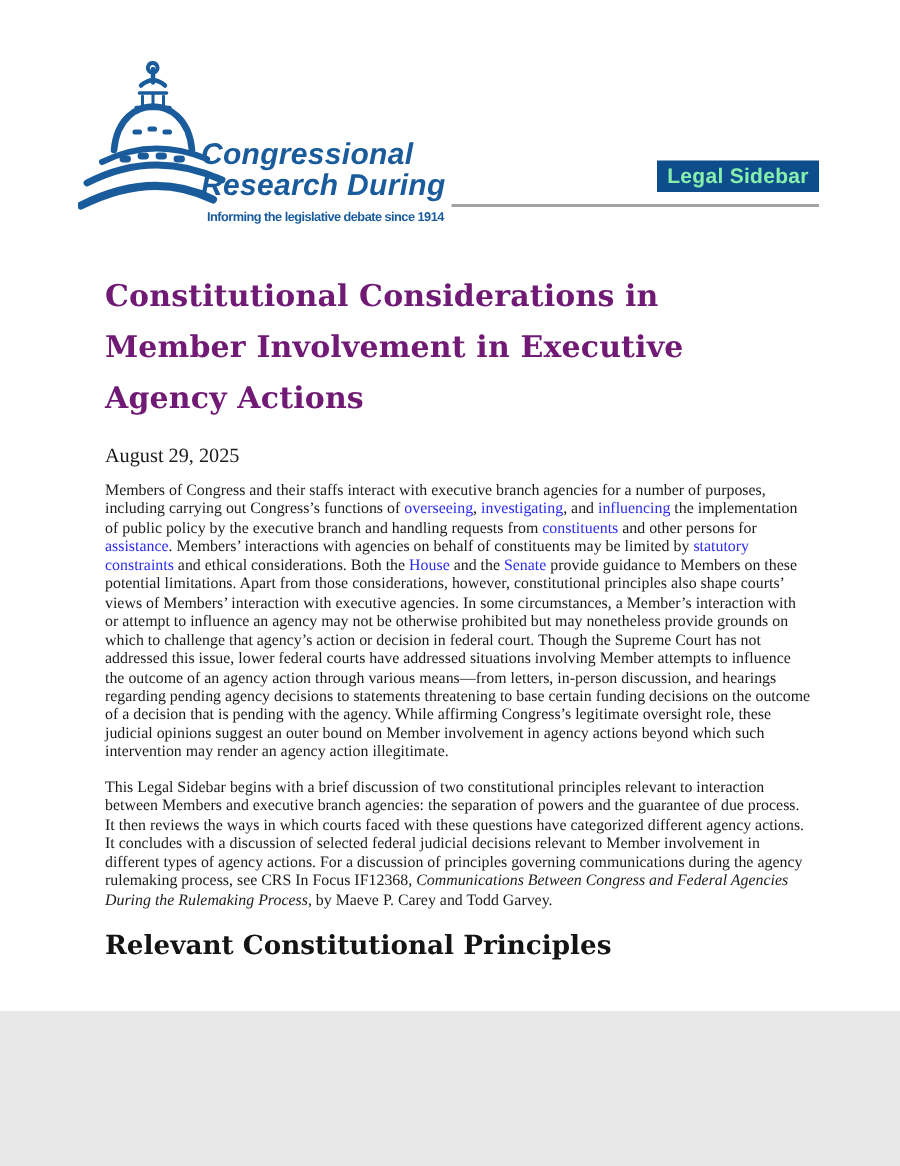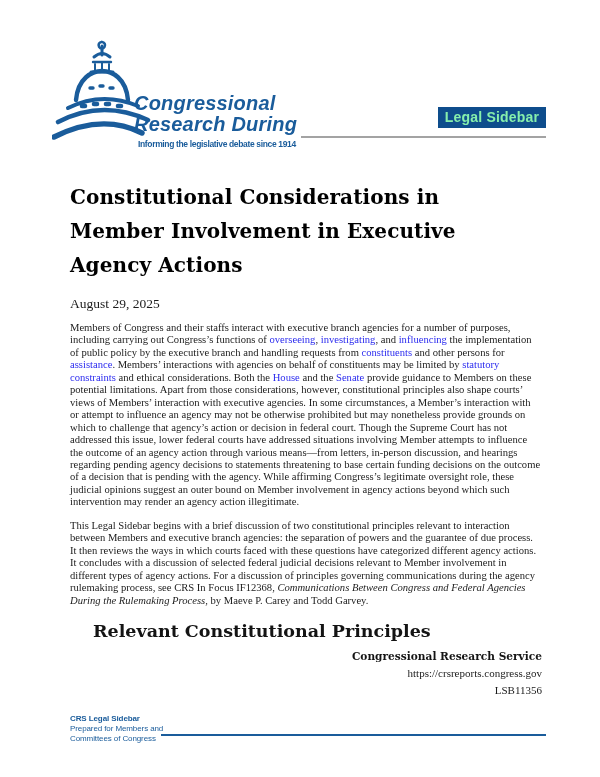--- a/index.html
+++ b/index.html
@@ -1,18 +1,18 @@
 <!DOCTYPE html>
 <html><head>
 <meta charset="utf-8">
 <style>
   * { margin:0; padding:0; box-sizing:border-box; }
   html,body { background:#e8e8e8; }
   .page {
-    position:relative; width:600px; height:777px; margin:0 auto;
+    position:relative; width:600px; height:674px; margin:0 auto;
     background:#ffffff; overflow:hidden;
     font-family:"Liberation Serif", serif; color:var(--ink, #1b1b1b);
   }
 
   
   .masthead { position:absolute; left:0; top:0; width:600px; height:160px; }
   .dome { position:absolute; left:52px; top:36px; }
   .wordmark {
     position:absolute; left:134px; top:93px;
     font-family:"Liberation Sans", sans-serif; font-weight:bold; font-style:italic;
@@ -30,32 +30,32 @@
     font-size:14px; line-height:21px; text-align:center; letter-spacing:0.2px;
   }
   .head-rule {
     position:absolute; left:301px; top:136px; width:245px; height:2px;
     background:var(--rule-gray,#a3a3a3);
   }
 
   
   .content { position:absolute; left:70px; top:180px; width:472px; }
   .title {
-    font-family:"DejaVu Serif", serif; font-weight:bold; color:#000000;
+    font-family:"DejaVu Serif", serif; font-weight:bold; color:#701a75;
     font-size:20px; line-height:34px; max-width:452px; letter-spacing:0.1px;
   }
   .date { margin-top:14px; font-size:13.5px; line-height:15px; }
   p.body {
     margin-top:11px; font-size:10.6px; line-height:12.45px;
     text-rendering:optimizeLegibility;
   }
   p.body a.tlink { color:var(--link-blue,#2b2bef); text-decoration:none; }
   .h2 {
     margin-top:13px; font-family:"DejaVu Serif", serif; font-weight:bold;
-    font-size:17.5px; line-height:23px; color:#141414;margin-left:23px;
+    font-size:17.5px; line-height:23px; color:#141414;
   }
   .footer-right { margin-top:5px; text-align:right; }
   .f-org {
     font-family:"DejaVu Serif", serif; font-weight:bold;
     font-size:10.6px; line-height:17px; color:#141414;
   }
   .f-url, .f-id { font-size:11px; line-height:17px; }
 
   
   .bottom-left {
@@ -104,25 +104,20 @@
   <main class="content">
     <h1 class="title">Constitutional Considerations in Member Involvement in Executive Agency Actions</h1>
     <div class="date">August 29, 2025</div>
 
     <p class="body"><span>Members of Congress and their staffs interact with executive branch agencies for a number of purposes, including carrying out Congress’s functions of </span><a href="#" class="tlink">overseeing</a><span>, </span><a href="#" class="tlink">investigating</a><span>, and </span><a href="#" class="tlink">influencing</a><span> the implementation of public policy by the executive branch and handling requests from </span><a href="#" class="tlink">constituents</a><span> and other persons for </span><a href="#" class="tlink">assistance</a><span>. Members’ interactions with agencies on behalf of constituents may be limited by </span><a href="#" class="tlink">statutory constraints</a><span> and ethical considerations. Both the </span><a href="#" class="tlink">House</a><span> and the </span><a href="#" class="tlink">Senate</a><span> provide guidance to Members on these potential limitations. Apart from those considerations, however, constitutional principles also shape courts’ views of Members’ interaction with executive agencies. In some circumstances, a Member’s interaction with or attempt to influence an agency may not be otherwise prohibited but may nonetheless provide grounds on which to challenge that agency’s action or decision in federal court. Though the Supreme Court has not addressed this issue, lower federal courts have addressed situations involving Member attempts to influence the outcome of an agency action through various means—from letters, in-person discussion, and hearings regarding pending agency decisions to statements threatening to base certain funding decisions on the outcome of a decision that is pending with the agency. While affirming Congress’s legitimate oversight role, these judicial opinions suggest an outer bound on Member involvement in agency actions beyond which such intervention may render an agency action illegitimate.</span></p>
     <p class="body"><span>This Legal Sidebar begins with a brief discussion of two constitutional principles relevant to interaction between Members and executive branch agencies: the separation of powers and the guarantee of due process. It then reviews the ways in which courts faced with these questions have categorized different agency actions. It concludes with a discussion of selected federal judicial decisions relevant to Member involvement in different types of agency actions. For a discussion of principles governing communications during the agency rulemaking process, see CRS In Focus IF12368, </span><em>Communications Between Congress and Federal Agencies During the Rulemaking Process</em><span>, by Maeve P. Carey and Todd Garvey.</span></p>
 
     <h2 class="h2">Relevant Constitutional Principles</h2>
 
 
-    <div class="footer-right">
-      <div class="f-org">Congressional Research Service</div>
-      <div class="f-url">https://crsreports.congress.gov</div>
-      <div class="f-id">LSB11356</div>
-    </div>
   </main>
 
   <div class="bottom-left">
     <div class="bl-bold">CRS Legal Sidebar</div>
     <div>Prepared for Members and</div>
     <div class="bl-row">
       <span>Committees of Congress</span>
       <span class="bl-rule"></span>
     </div>
   </div>

